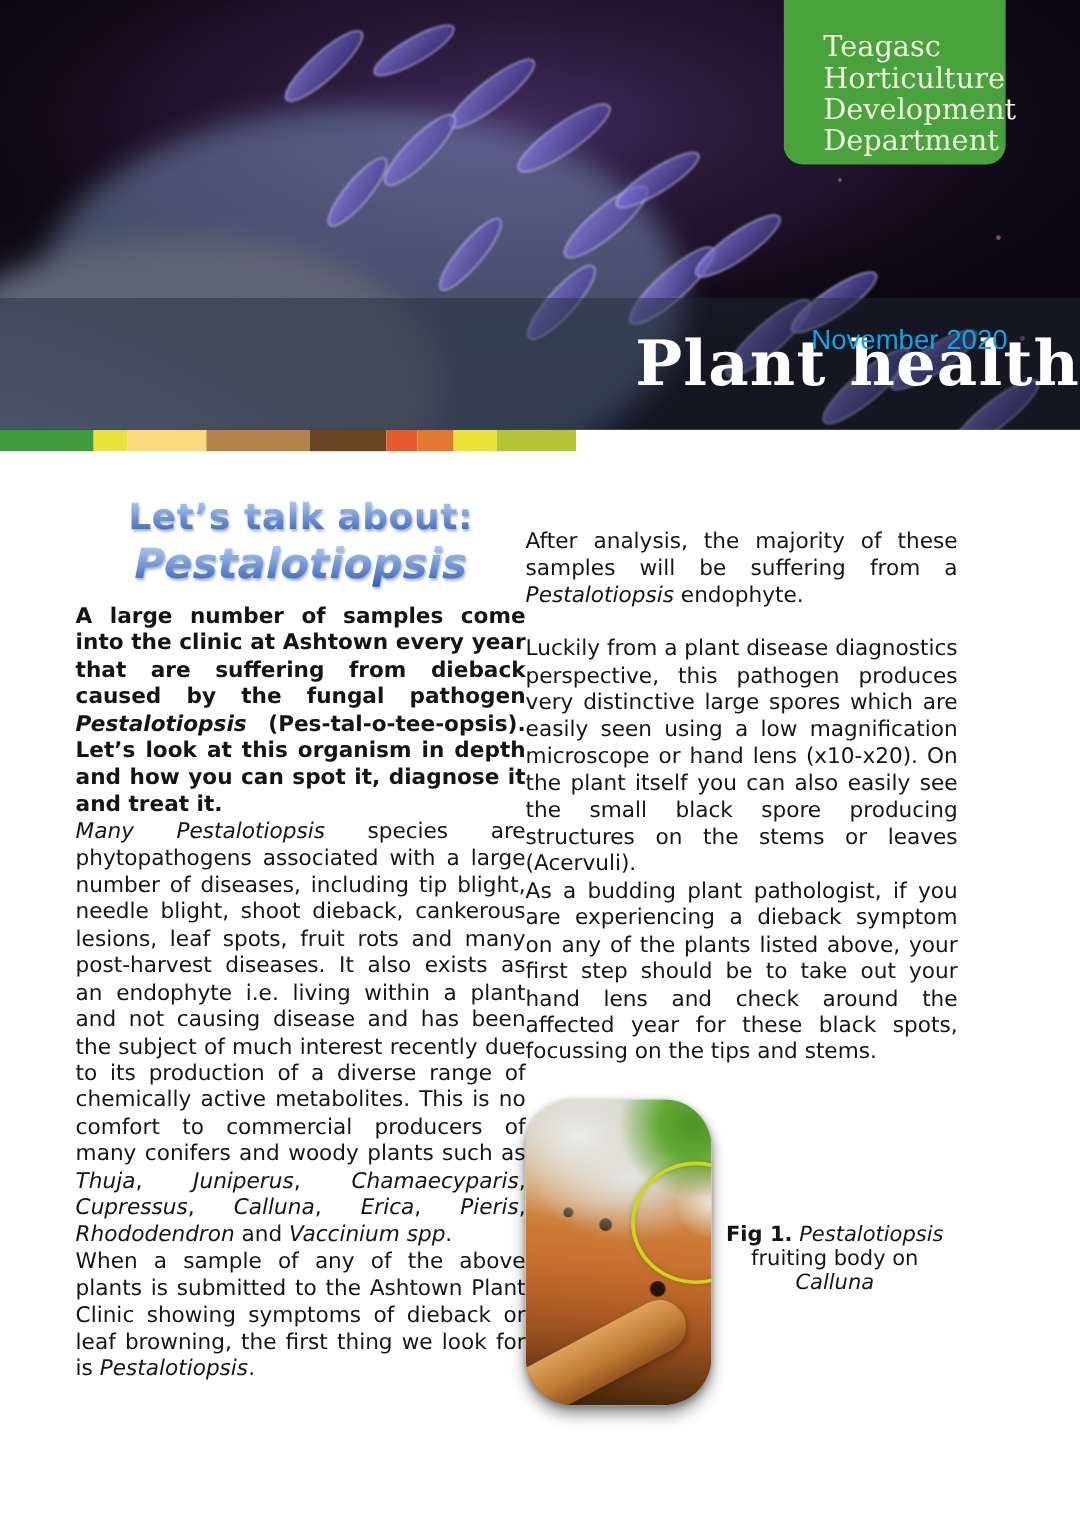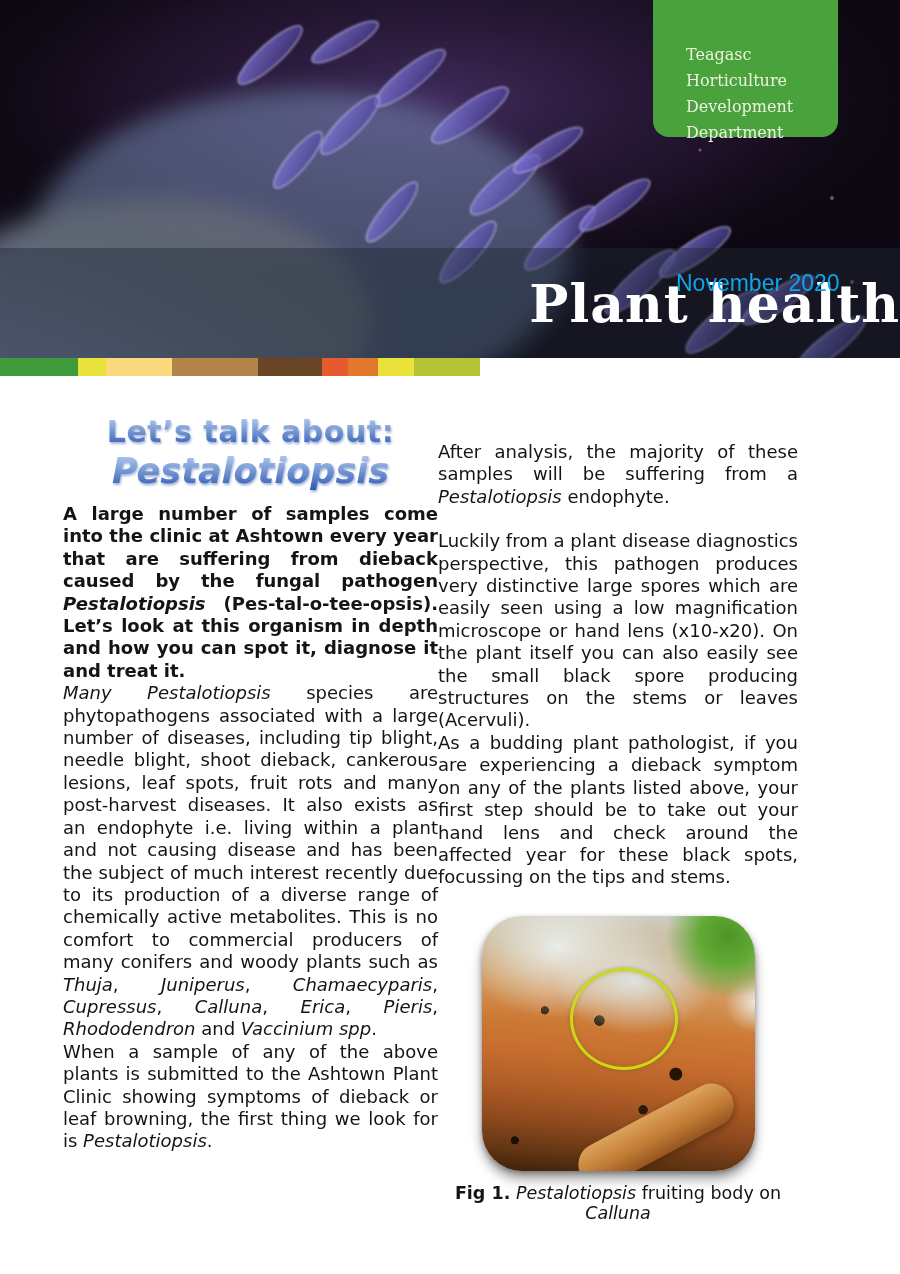--- a/index.html
+++ b/index.html
@@ -3,22 +3,22 @@
 <meta charset="utf-8">
 <style>
   html,body{margin:0;padding:0;background:#ffffff;}
   .page{position:relative;width:900px;height:1274px;background:#ffffff;overflow:hidden;
         font-family:"DejaVu Sans",sans-serif;color:#141414;}
 
   
   .header{position:relative;width:900px;height:358px;background:#0c0710;overflow:hidden;}
   .header svg{position:absolute;inset:0;display:block;}
   .brand-box{position:absolute;left:653px;top:0;width:185px;height:137px;
-             border-radius:0 0 16px 16px;box-sizing:border-box;padding:42px 0 0 33px;
-             font-family:"DejaVu Serif",serif;font-size:16px;line-height:26px;color:#ecf2df;}
+             border-radius:0 0 16px 16px;box-sizing:border-box;padding:26px 0 0 33px;
+             font-family:"DejaVu Serif",serif;font-size:24px;line-height:26px;color:#ecf2df;}
   .title-band{position:absolute;left:0;top:248px;width:900px;height:110px;
               background:rgba(33,42,58,0.45);display:flex;align-items:center;justify-content:flex-end;}
   .page-title{font-family:"DejaVu Serif",serif;font-weight:700;font-size:52px;
               color:#ffffff;margin:0 0 0 56px;letter-spacing:1px;}
   .issue-date{position:absolute;left:650px;top:22px;font-family:"Liberation Sans",sans-serif;
               font-size:23px;color:#0ea5e9;margin-left:26px;}
 
   
   .stripe{display:flex;height:18px;width:480px;}
   .stripe .seg{height:18px;}
@@ -34,21 +34,21 @@
   .lede{text-align:center;margin:0 0 12px 0;}
   .lede-line{display:inline-block;font-weight:bold;color:#3a66c0;
              background:linear-gradient(180deg,#bdd6f4 0%,#5d87d6 45%,#2a55b0 100%);
              -webkit-background-clip:text;background-clip:text;
              -webkit-text-fill-color:transparent;
              filter:drop-shadow(1px 2px 1px rgba(90,120,185,0.55));}
   .lede-1{font-size:30px;letter-spacing:0.5px;}
   .lede-2{font-size:35px;font-style:italic;margin-top:2px;}
 
   
-  .figure{margin:27px 0 0 0;display:flex;flex-direction:column;align-items:center;}
+  .figure{margin:27px 0 0 0;display:flex;flex-direction:row;align-items:center;}
   .photo{position:relative;width:273px;height:255px;border-radius:40px;overflow:hidden;
          box-shadow:0 8px 12px rgba(0,0,0,0.38),0 2px 5px rgba(0,0,0,0.28);
          background-image:
            radial-gradient(circle 62px at 90% 8%, #4f9427 0%, #61aa35 45%, rgba(95,168,51,0) 100%),
            radial-gradient(circle 40px at 100% 34%, rgba(240,244,240,0.85), rgba(240,244,240,0) 75%),
            radial-gradient(ellipse 135px 95px at 28% 12%, #e9ece9 0%, rgba(233,236,233,0) 75%),
            radial-gradient(ellipse 115px 75px at 56% 26%, #dde1dd 0%, rgba(221,225,221,0) 70%),
            radial-gradient(circle 9px at 43% 41%, #2e1c08 0 55%, rgba(0,0,0,0) 62%),
            radial-gradient(circle 7px at 23% 37%, #35220c 0 55%, rgba(0,0,0,0) 62%),
            radial-gradient(circle 11px at 71% 62%, #241505 0 55%, rgba(0,0,0,0) 62%),

